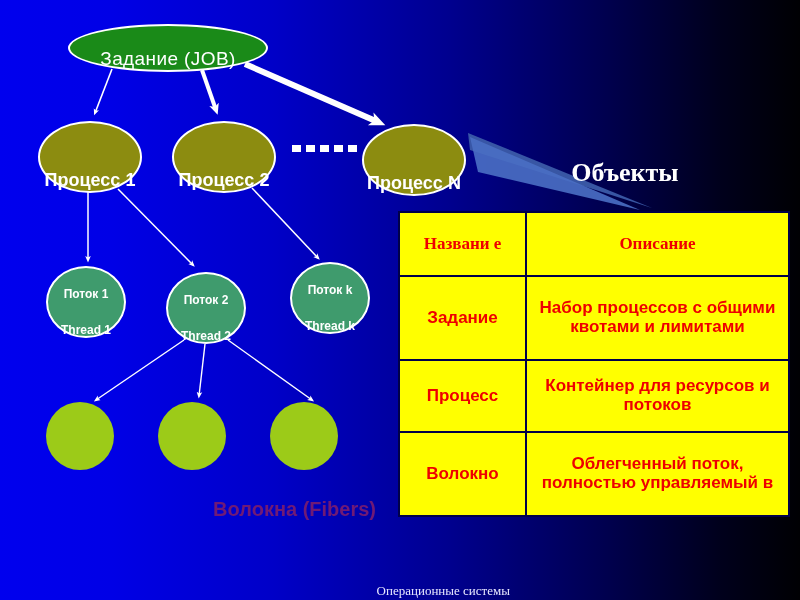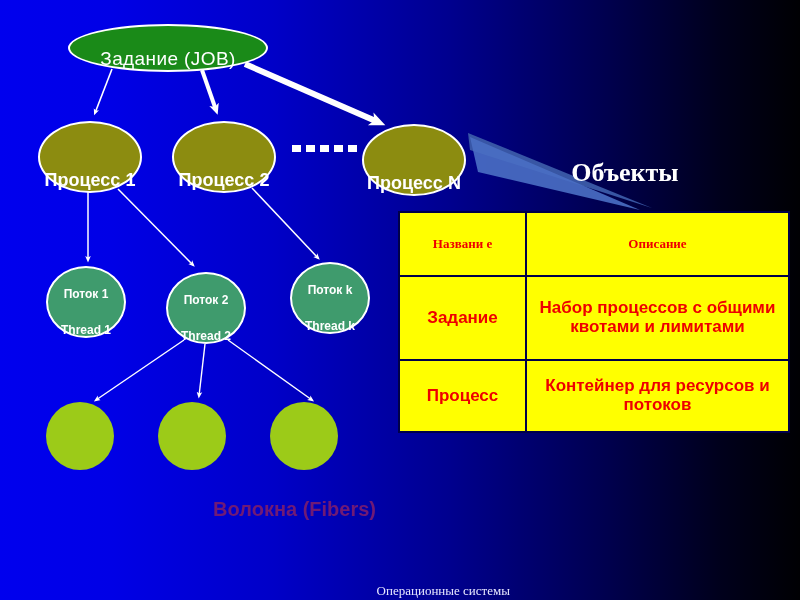--- a/index.html
+++ b/index.html
@@ -153,21 +153,21 @@
   .objects-table td, .objects-table th {
     border: 2px solid #00004a;
     color: #ee0000;
     text-align: center;
     vertical-align: middle;
     padding: 4px 5px;
   }
   .objects-table th {
     font-family: "Liberation Serif", serif;
     font-weight: bold;
-    font-size: 13px;
+    font-size: 17px;
     height: 54px;
     line-height: 1.15;
   }
   .objects-table td {
     font-weight: bold;
     font-size: 17px;
     line-height: 1.1;
   }
   .col-name { width: 115px; }
   .row-h { height: 54px; }
@@ -270,14 +270,18 @@
     <th>Описание</th>
   </tr>
   <tr class="row-1">
     <td class="name-cell">Задание</td>
     <td class="desc-cell">Набор процессов с общими квотами и лимитами</td>
   </tr>
   <tr class="row-2">
     <td class="name-cell">Процесс</td>
     <td class="desc-cell">Контейнер для ресурсов и потоков</td>
   </tr>
+  <tr class="row-4">
+    <td class="name-cell">Волокно</td>
+    <td class="desc-cell">Облегченный поток, полностью управляемый в</td>
+  </tr>
 </tbody>
   </table>
 
 </body></html>

